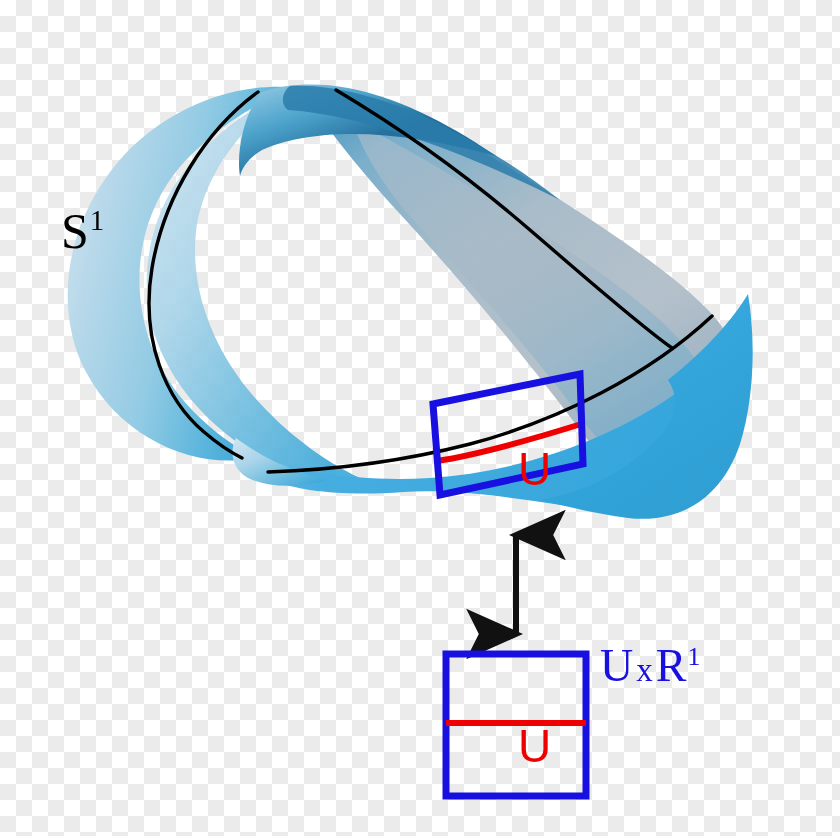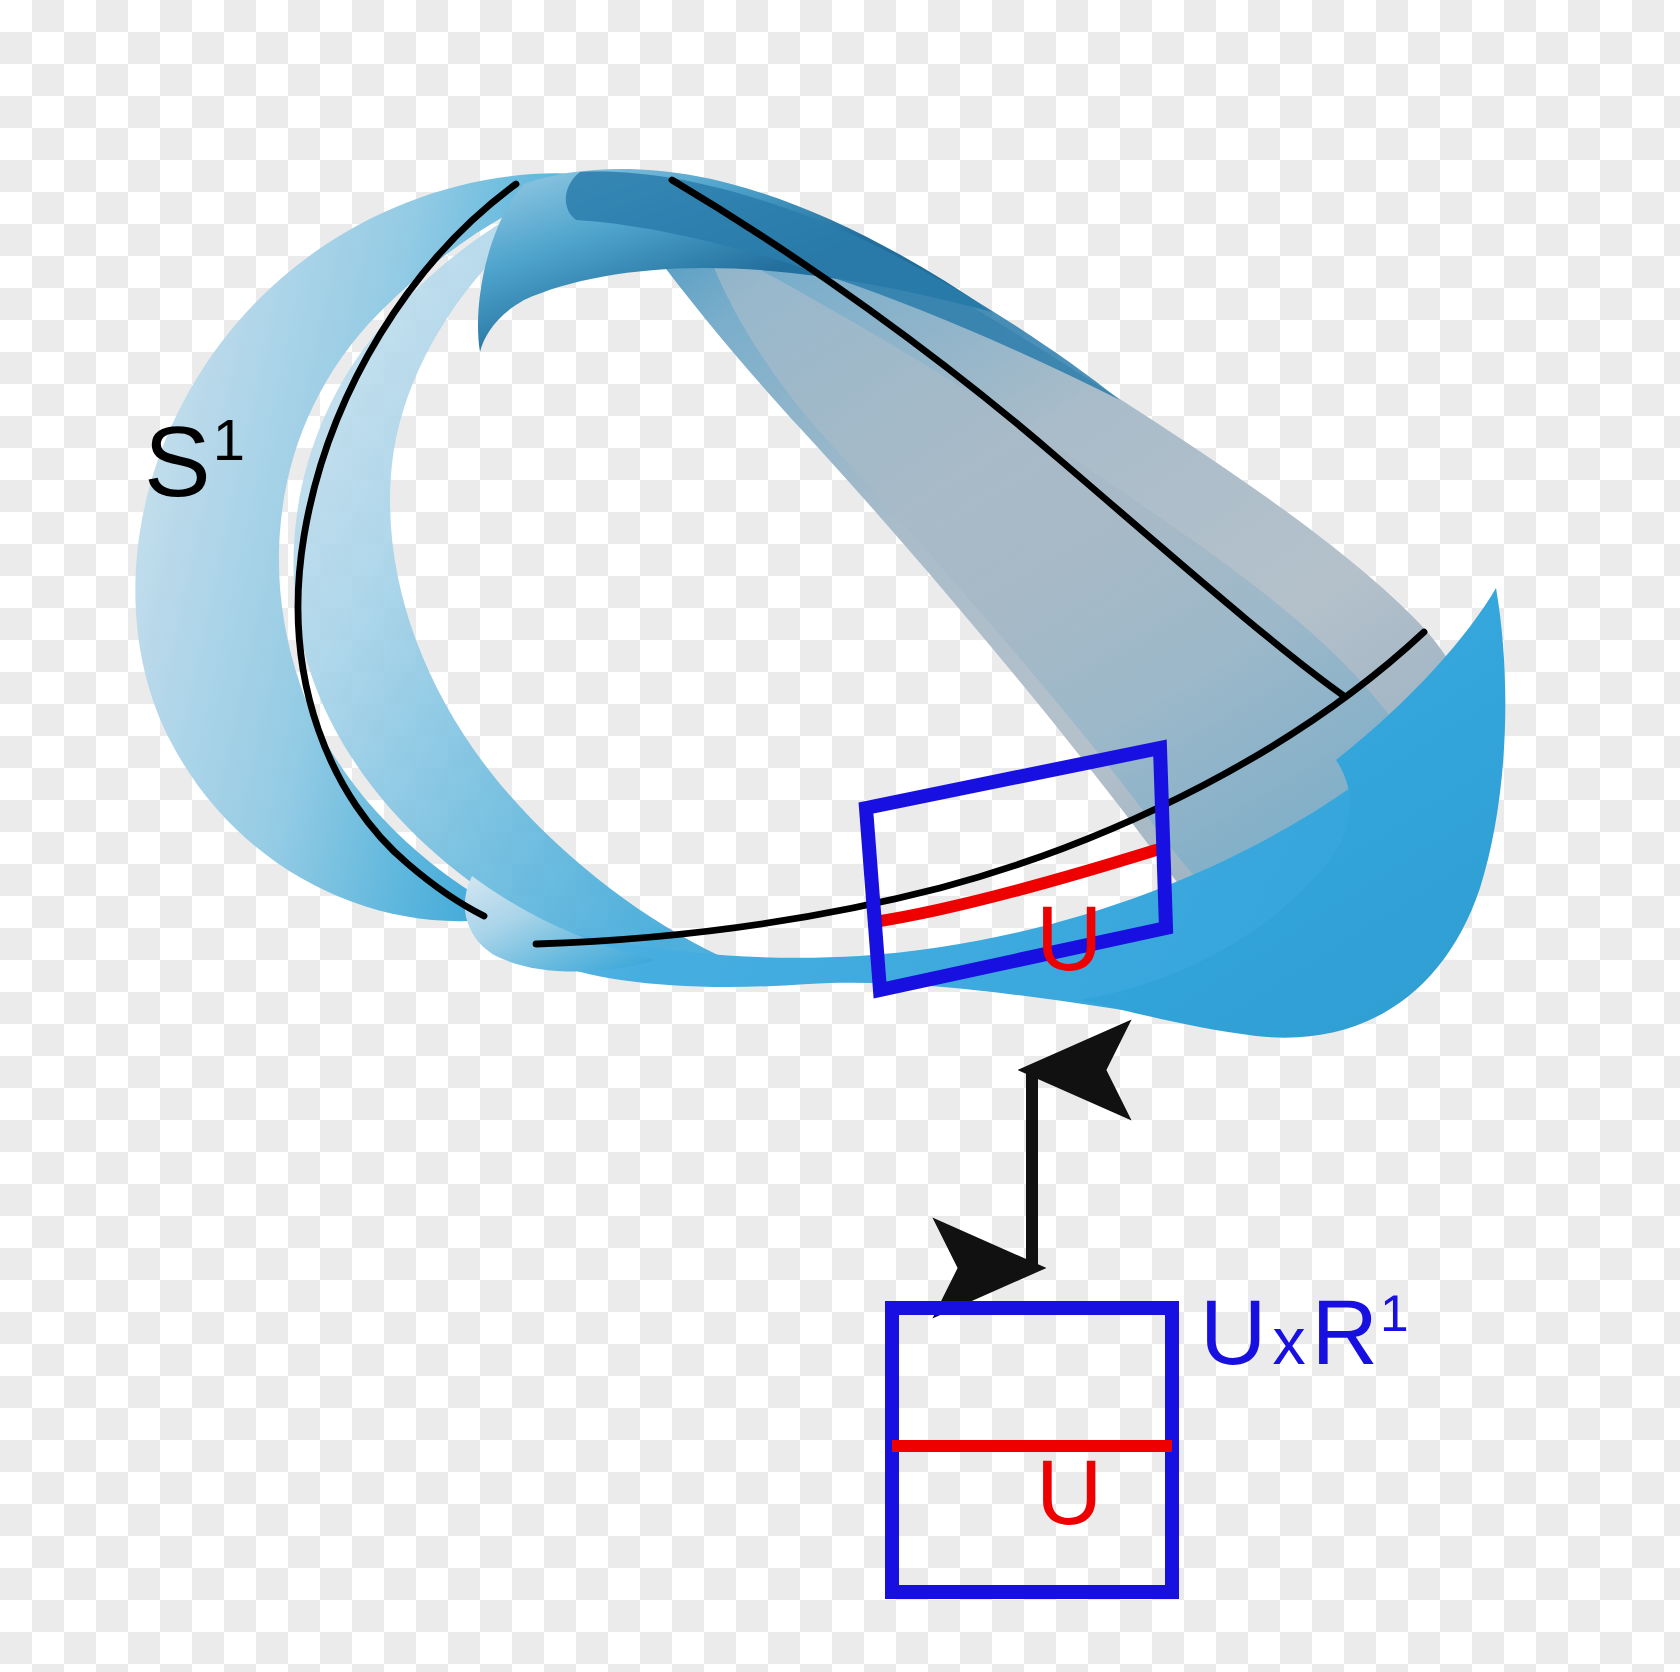--- a/index.html
+++ b/index.html
@@ -32,25 +32,25 @@
     height: 836px;
   }
   .txt-label {
     position: absolute;
     line-height: 1;
     white-space: nowrap;
     user-select: none;
   }
   
   #label-s1 {
-    left: 72px;
+    left: 61px;
     top: 206px;
     font-size: 50px;
     color: #000000;
-    font-family: Liberation Sans, sans-serif;
+    font-family: Liberation Serif, serif;
   }
   #label-s1 .sup {
     font-size: 0.58em;
     vertical-align: super;
     margin-left: 1px;
   }
   
   #label-u-strip {
     left: 518px;
     top: 446px;
@@ -65,21 +65,21 @@
     font-size: 46px;
     color: #ee0000;
     font-family: "Liberation Sans", sans-serif;
   }
   
   #label-uxr {
     left: 600px;
     top: 643px;
     font-size: 46px;
     color: #1810e0;
-    font-family: Liberation Sans, sans-serif;
+    font-family: Liberation Serif, serif;
     letter-spacing: 1px;
     text-align: right;
   }
   #label-uxr .sup {
     font-size: 0.56em;
     vertical-align: super;
   }
   #label-uxr .times {
     font-size: 0.72em;
     padding: 0 2px;

